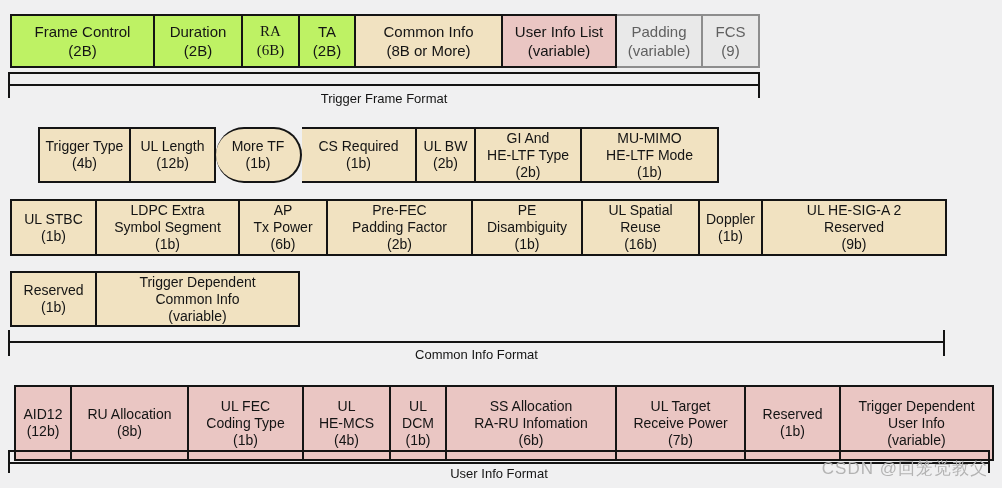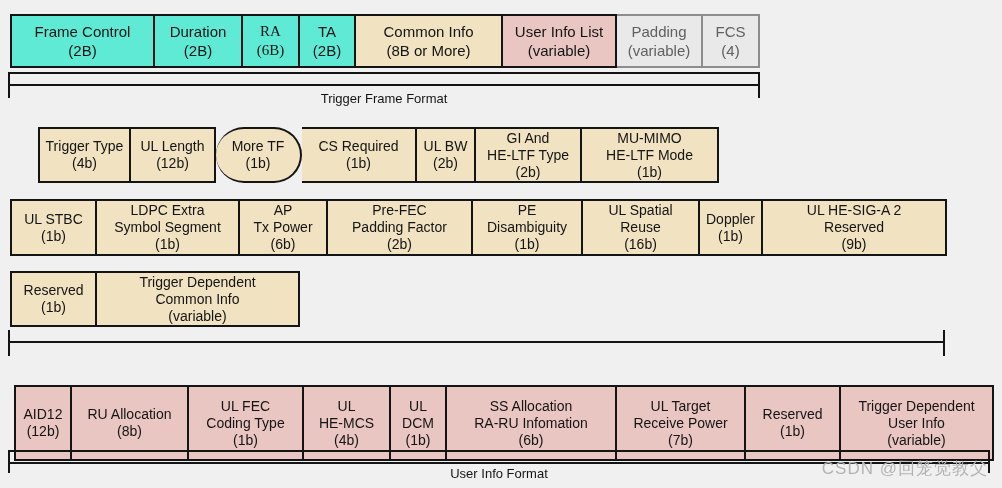--- a/index.html
+++ b/index.html
@@ -14,21 +14,21 @@
   }
   .cell{
     box-sizing:border-box; flex-shrink:0;
     display:flex; align-items:center; justify-content:center;
     text-align:center; white-space:pre-line;
     font-size:14px; line-height:17px;
     border:2px solid #141414; border-left-width:0;
   }
   .cell:first-child{border-left-width:2px;}
   .row.r1 .cell{font-size:15px; line-height:19px;}
-  .cell.blue{background:#5eead4;}
+  .cell.blue{background:#bef264;}
   .cell.tan{background:#f1e2c1;}
   .cell.pink{background:#eac6c3;}
   .cell.gray{background:#e9e9e9; border-color:#8d8d8d; color:#606060;}
   .bracket{position:absolute;}
   .strip{
     box-sizing:border-box; width:100%;
     border-top:2px solid #141414; border-bottom:2px solid #141414;
   }
   .dimline{
     position:absolute; left:0; right:0; height:0;
@@ -61,21 +61,21 @@
 (6B)</div>
       <div class="cell blue" style="width: 56px;">TA
 (2B)</div>
       <div class="cell tan" style="width: 147px;">Common Info
 (8B or More)</div>
       <div class="cell pink" style="width: 114px;">User Info List
 (variable)</div>
       <div class="cell gray" style="width: 86px;">Padding
 (variable)</div>
       <div class="cell gray" style="width: 57px;">FCS
-(4)</div>
+(9)</div>
     </div>
 
   <div class="bracket" style="left:8px; top:72px; width:752px; height:42px;">
     <div class="strip" style="height:14px;"></div>
     <div class="tick left" style="height:26px;"></div>
     <div class="tick right" style="height:26px;"></div>
     <div class="bracket-label" style="top:19px;">Trigger Frame Format</div>
   </div>
 
   <div class="row" style="left:10px; top:127px; height:56px;">
@@ -127,20 +127,21 @@
 (1b)</div>
       <div class="cell tan" style="width: 203px;">Trigger Dependent
 Common Info
 (variable)</div>
     </div>
 
   <div class="bracket" style="left:8px; top:330px; width:937px; height:36px;">
     <div class="dimline" style="top:11px;"></div>
     <div class="tick left" style="height:26px;"></div>
     <div class="tick right" style="height:26px;"></div>
+    <div class="bracket-label" style="top:17px;">Common Info Format</div>
   </div>
 
   <div class="row" style="left:14px; top:385px; height:76px;">
       <div class="cell pink" style="width: 58px;">AID12
 (12b)</div>
       <div class="cell pink" style="width: 117px;">RU Allocation
 (8b)</div>
       <div class="cell pink" style="width: 115px;">UL FEC
 Coding Type
 (1b)</div>

